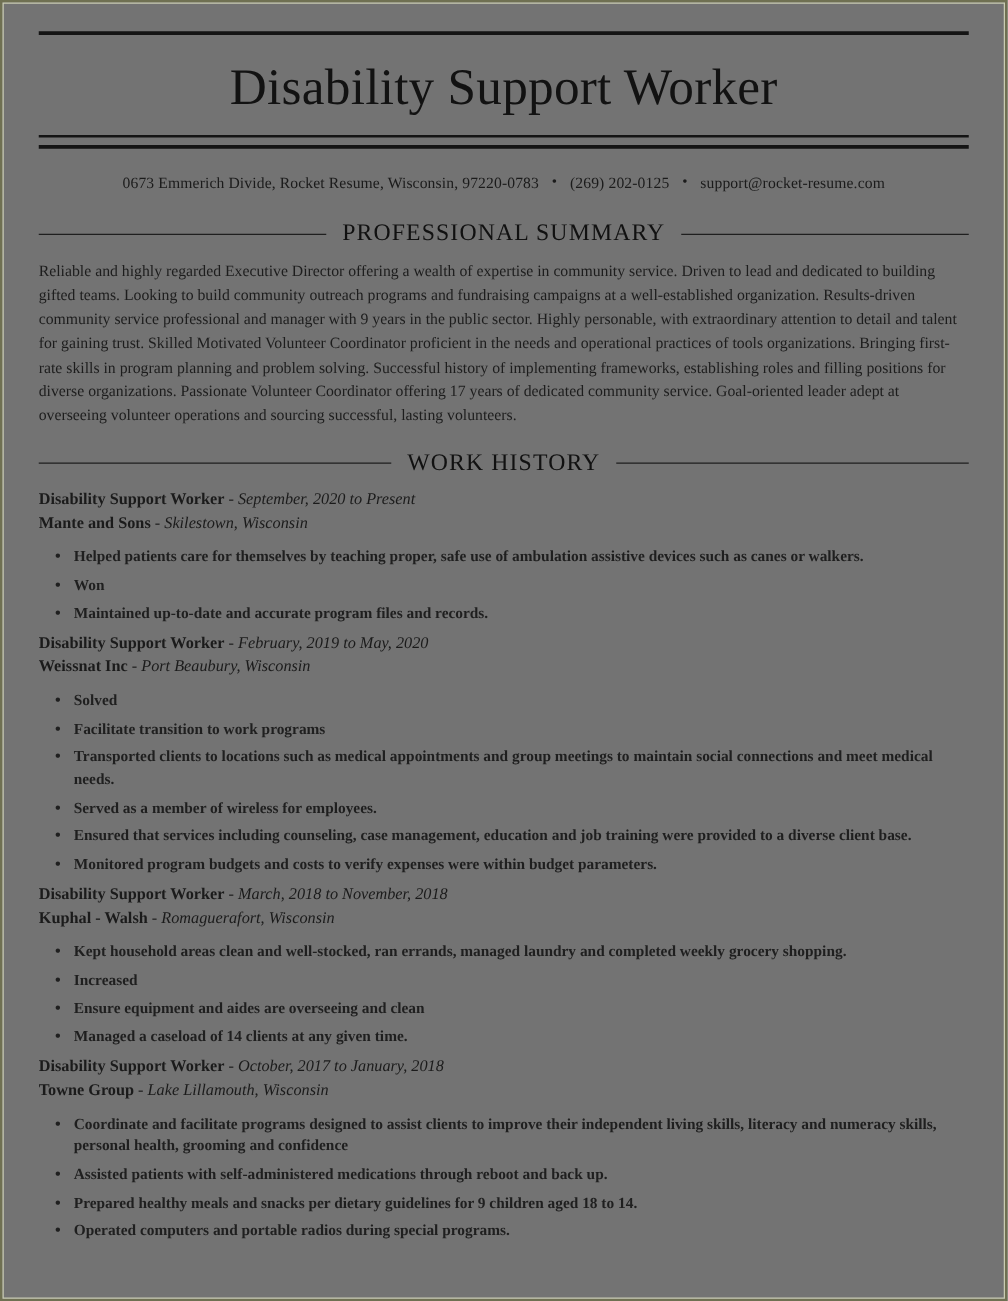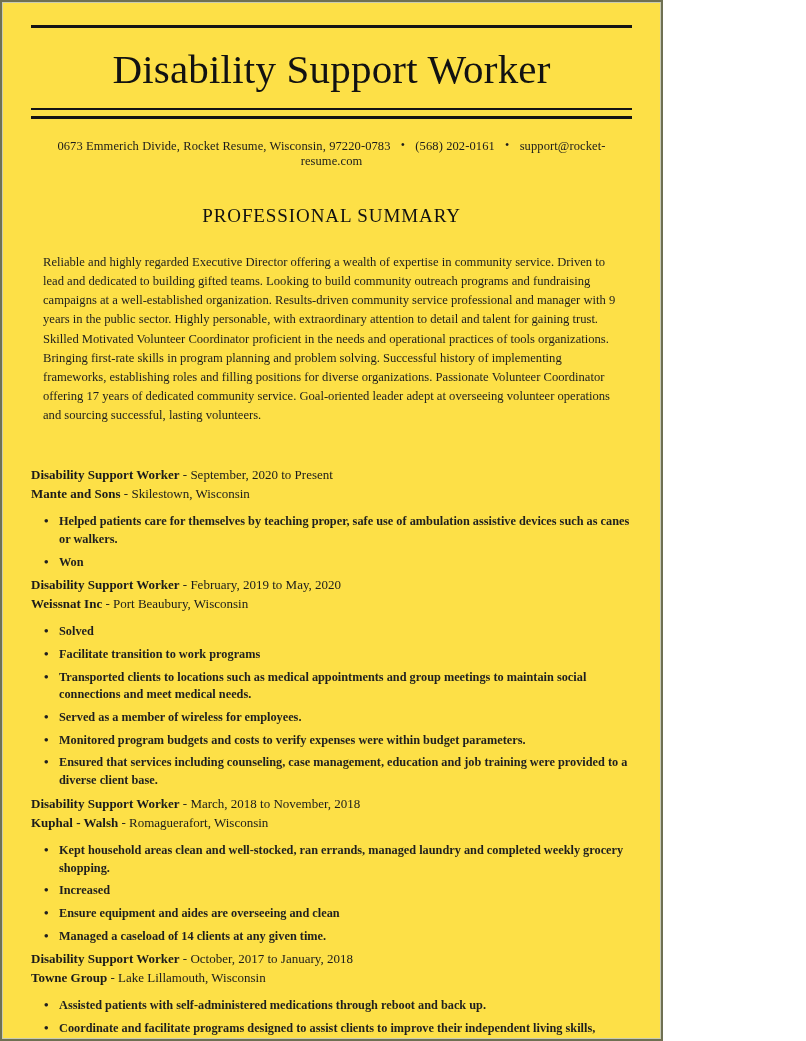--- a/index.html
+++ b/index.html
@@ -12,23 +12,23 @@
     height: 1041px;
     overflow: hidden;
     font-family: "Liberation Serif", "DejaVu Serif", serif;
     color: #1b1b1b;
   }
 
   
   .page {
     position: relative;
     box-sizing: border-box;
-    width: 663px;
+    width: 806px;
     height: 1041px;
-    background: #fde047;
+    background: #737373;
     border: 2px solid #6f7052;
     padding: 0;
   }
   .page-inner {
     box-sizing: border-box;
     width: 100%;
     height: 100%;
     border: 1px solid #c9cbb2;
     padding: 22px 28px 0 28px;
     overflow: hidden;
@@ -69,57 +69,57 @@
     font-size: 12px;
     vertical-align: 1px;
   }
 
   
   .section-head {
     display: flex;
     align-items: center;
     gap: 13px;
     margin: 22px 0 10px 0;
-    flex-direction: column;
   }
   .section-head .bar {
     flex: 1 1 auto;
     height: 0;
     border-top: 1.3px solid #1f1f1f;
   }
   .section-head .label {
     flex: 0 0 auto;
     font-size: 19px;
     letter-spacing: 0.9px;
     color: #111111;
     white-space: nowrap;
     font-weight: 400;
   }
 
   
   .summary {
     font-size: 12.6px;
     line-height: 1.52;
     text-align: left;
-    margin: 12px;
+    margin: 0;
     color: #1d1d1d;
   }
 
   .job { margin: 0 0 0 0; }
   .job + .job { margin-top: 5px; }
   .job-line {
     font-size: 13px;
     line-height: 1.46;
     color: #1b1b1b;
   }
   .job-line .strong {
     font-weight: bold;
   }
   .job-line .light {
     font-weight: normal;
+    font-style: italic;
   }
 
   ul.bullets {
     list-style: none;
     margin: 9px 0 0 0;
     padding: 0;
   }
   ul.bullets li {
     position: relative;
     padding-left: 28px;
@@ -149,71 +149,73 @@
 
     <div class="rule-top"></div>
 
     <h1 class="doc-title">Disability Support Worker</h1>
 
     <div class="rule-double"></div>
 
     <div class="contact-line">
       <span>0673 Emmerich Divide, Rocket Resume, Wisconsin, 97220-0783</span>
       <span class="contact-sep">•</span>
-      <span>(568) 202-0161</span>
+      <span>(269) 202-0125</span>
       <span class="contact-sep">•</span>
       <span>support@rocket-resume.com</span>
     </div>
 
     <div class="section-head">
       <span class="bar"></span>
       <span class="label">PROFESSIONAL SUMMARY</span>
       <span class="bar"></span>
     </div>
 
     <p class="summary">Reliable and highly regarded Executive Director offering a wealth of expertise in community service. Driven to lead and dedicated to building gifted teams. Looking to build community outreach programs and fundraising campaigns at a well-established organization. Results-driven community service professional and manager with 9 years in the public sector. Highly personable, with extraordinary attention to detail and talent for gaining trust. Skilled Motivated Volunteer Coordinator proficient in the needs and operational practices of tools organizations. Bringing first-rate skills in program planning and problem solving. Successful history of implementing frameworks, establishing roles and filling positions for diverse organizations. Passionate Volunteer Coordinator offering 17 years of dedicated community service. Goal-oriented leader adept at overseeing volunteer operations and sourcing successful, lasting volunteers.</p>
 
     <div class="section-head tight">
       <span class="bar"></span>
+      <span class="label">WORK HISTORY</span>
       <span class="bar"></span>
     </div>
 
     <div class="work-wrap">
 
       <div class="job">
         <div class="job-line">
           <span class="strong">Disability Support Worker</span>
           <span class="light">- September, 2020 to Present</span>
         </div>
         <div class="job-line">
           <span class="strong">Mante and Sons</span>
           <span class="light">- Skilestown, Wisconsin</span>
         </div>
         <ul class="bullets">
           <li>Helped patients care for themselves by teaching proper, safe use of ambulation assistive devices such as canes or walkers.</li>
           <li>Won</li>
+          <li>Maintained up-to-date and accurate program files and records.</li>
         </ul>
       </div>
 
       <div class="job">
         <div class="job-line">
           <span class="strong">Disability Support Worker</span>
           <span class="light">- February, 2019 to May, 2020</span>
         </div>
         <div class="job-line">
           <span class="strong">Weissnat Inc</span>
           <span class="light">- Port Beaubury, Wisconsin</span>
         </div>
         <ul class="bullets">
           <li>Solved</li>
           <li>Facilitate transition to work programs</li>
           <li>Transported clients to locations such as medical appointments and group meetings to maintain social connections and meet medical needs.</li>
           <li>Served as a member of wireless for employees.</li>
+          <li>Ensured that services including counseling, case management, education and job training were provided to a diverse client base.</li>
           <li>Monitored program budgets and costs to verify expenses were within budget parameters.</li>
-          <li>Ensured that services including counseling, case management, education and job training were provided to a diverse client base.</li>
         </ul>
       </div>
 
       <div class="job">
         <div class="job-line">
           <span class="strong">Disability Support Worker</span>
           <span class="light">- March, 2018 to November, 2018</span>
         </div>
         <div class="job-line">
           <span class="strong">Kuphal - Walsh</span>
@@ -230,22 +232,22 @@
       <div class="job">
         <div class="job-line">
           <span class="strong">Disability Support Worker</span>
           <span class="light">- October, 2017 to January, 2018</span>
         </div>
         <div class="job-line">
           <span class="strong">Towne Group</span>
           <span class="light">- Lake Lillamouth, Wisconsin</span>
         </div>
         <ul class="bullets">
+          <li>Coordinate and facilitate programs designed to assist clients to improve their independent living skills, literacy and numeracy skills, personal health, grooming and confidence</li>
           <li>Assisted patients with self-administered medications through reboot and back up.</li>
-          <li>Coordinate and facilitate programs designed to assist clients to improve their independent living skills, literacy and numeracy skills, personal health, grooming and confidence</li>
           <li>Prepared healthy meals and snacks per dietary guidelines for 9 children aged 18 to 14.</li>
           <li>Operated computers and portable radios during special programs.</li>
 
         </ul>
       </div>
 
     </div>
 
   </div>
 </div>

